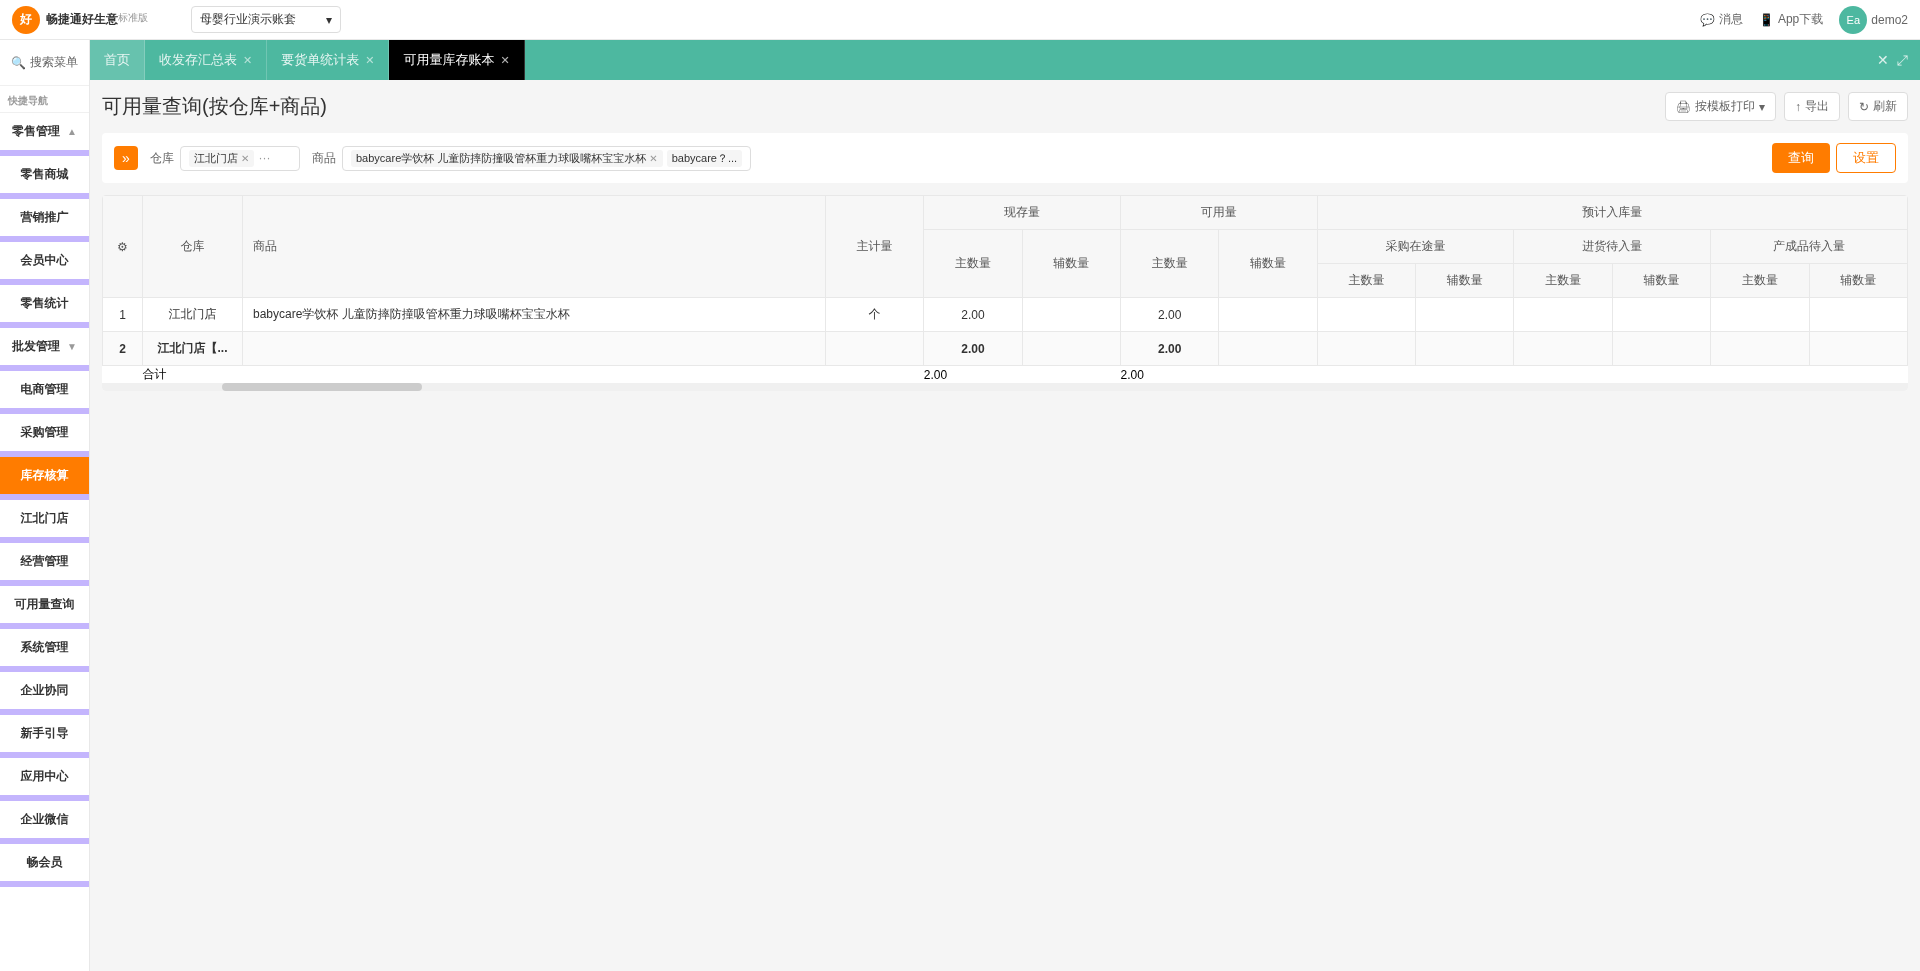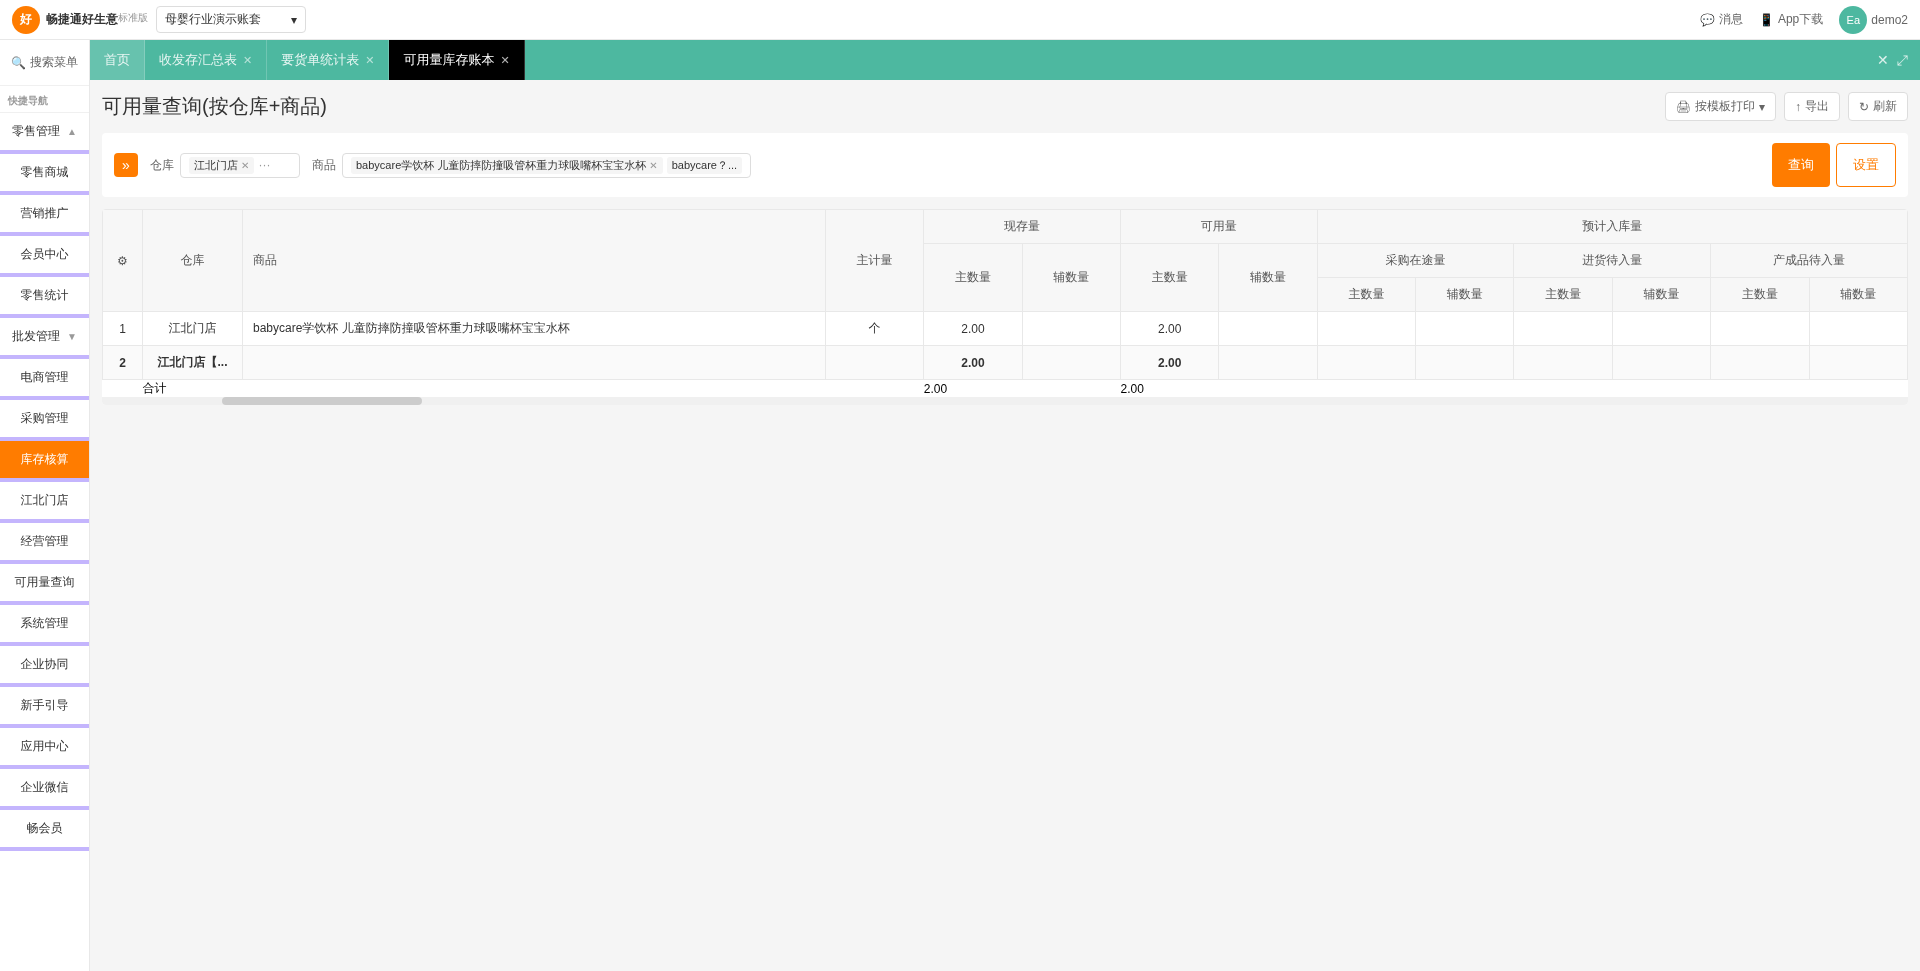--- a/index.html
+++ b/index.html
@@ -56,20 +56,21 @@
       align-items: center;
       gap: 4px;
       padding: 4px 8px;
       border: 1px solid #ddd;
       border-radius: 4px;
       cursor: pointer;
       font-size: 12px;
       color: #333;
       background: white;
       min-width: 150px;
+      margin-left: 35px;
     }
     .top-bar-right {
       display: flex;
       align-items: center;
       gap: 16px;
     }
     .top-bar-action {
       display: flex;
       align-items: center;
       gap: 4px;
@@ -133,22 +134,23 @@
     .sidebar-item {
       padding: 10px 8px;
       cursor: pointer;
       font-size: 12px;
       color: #333;
       display: flex;
       align-items: center;
       justify-content: center;
       flex-direction: column;
       gap: 3px;
-      border-bottom: 4px solid #c4b5fd;
+      border-bottom: 6px solid #c4b5fd;
       text-align: center;
+      font-weight: bold;
     }
     .sidebar-item.active {
       background: #ff7c00;
       color: white;
     }
     .sidebar-item.has-arrow {
       flex-direction: row;
       justify-content: space-between;
       padding: 10px 12px;
     }
@@ -307,21 +309,21 @@
     .btn-query {
       padding: 5px 16px;
       background: #ff7c00;
       color: white;
       border: none;
       border-radius: 4px;
       cursor: pointer;
       font-size: 13px;
     }
     .btn-settings {
-      padding: 12px 16px;
+      padding: 5px 16px;
       background: white;
       color: #ff7c00;
       border: 1px solid #ff7c00;
       border-radius: 4px;
       cursor: pointer;
       font-size: 13px;
     }
 
     
     .table-container {

